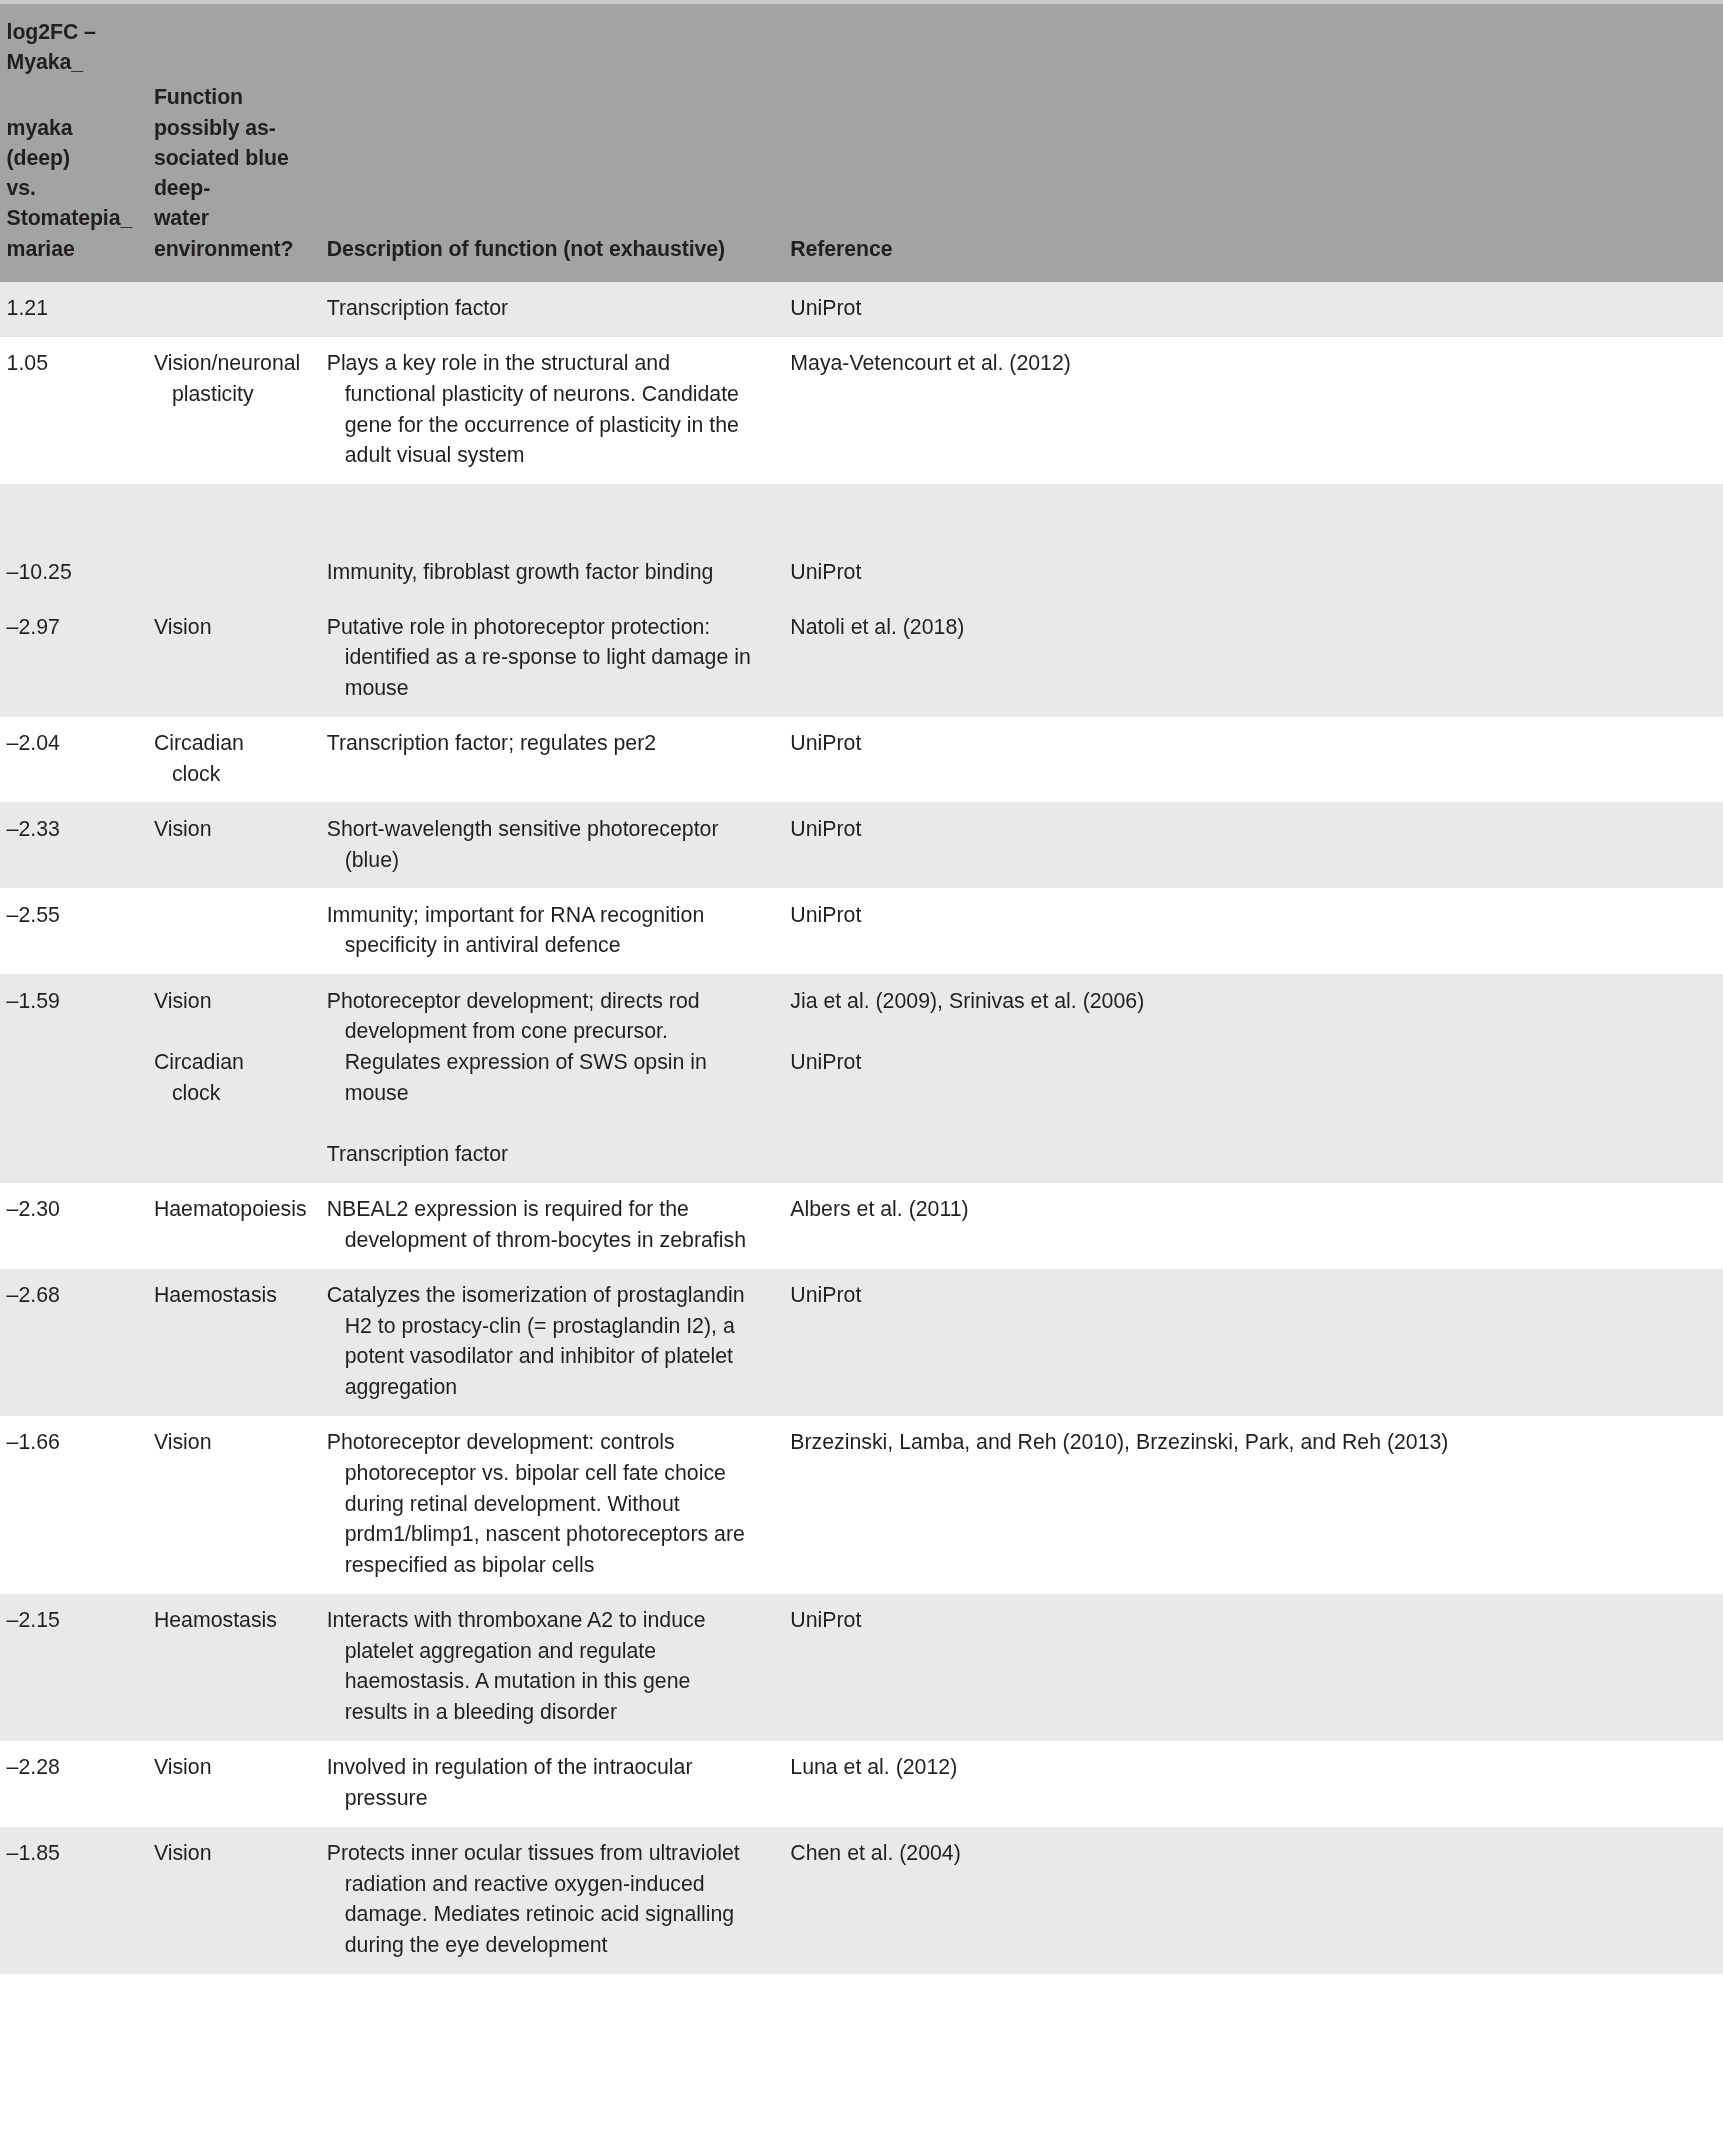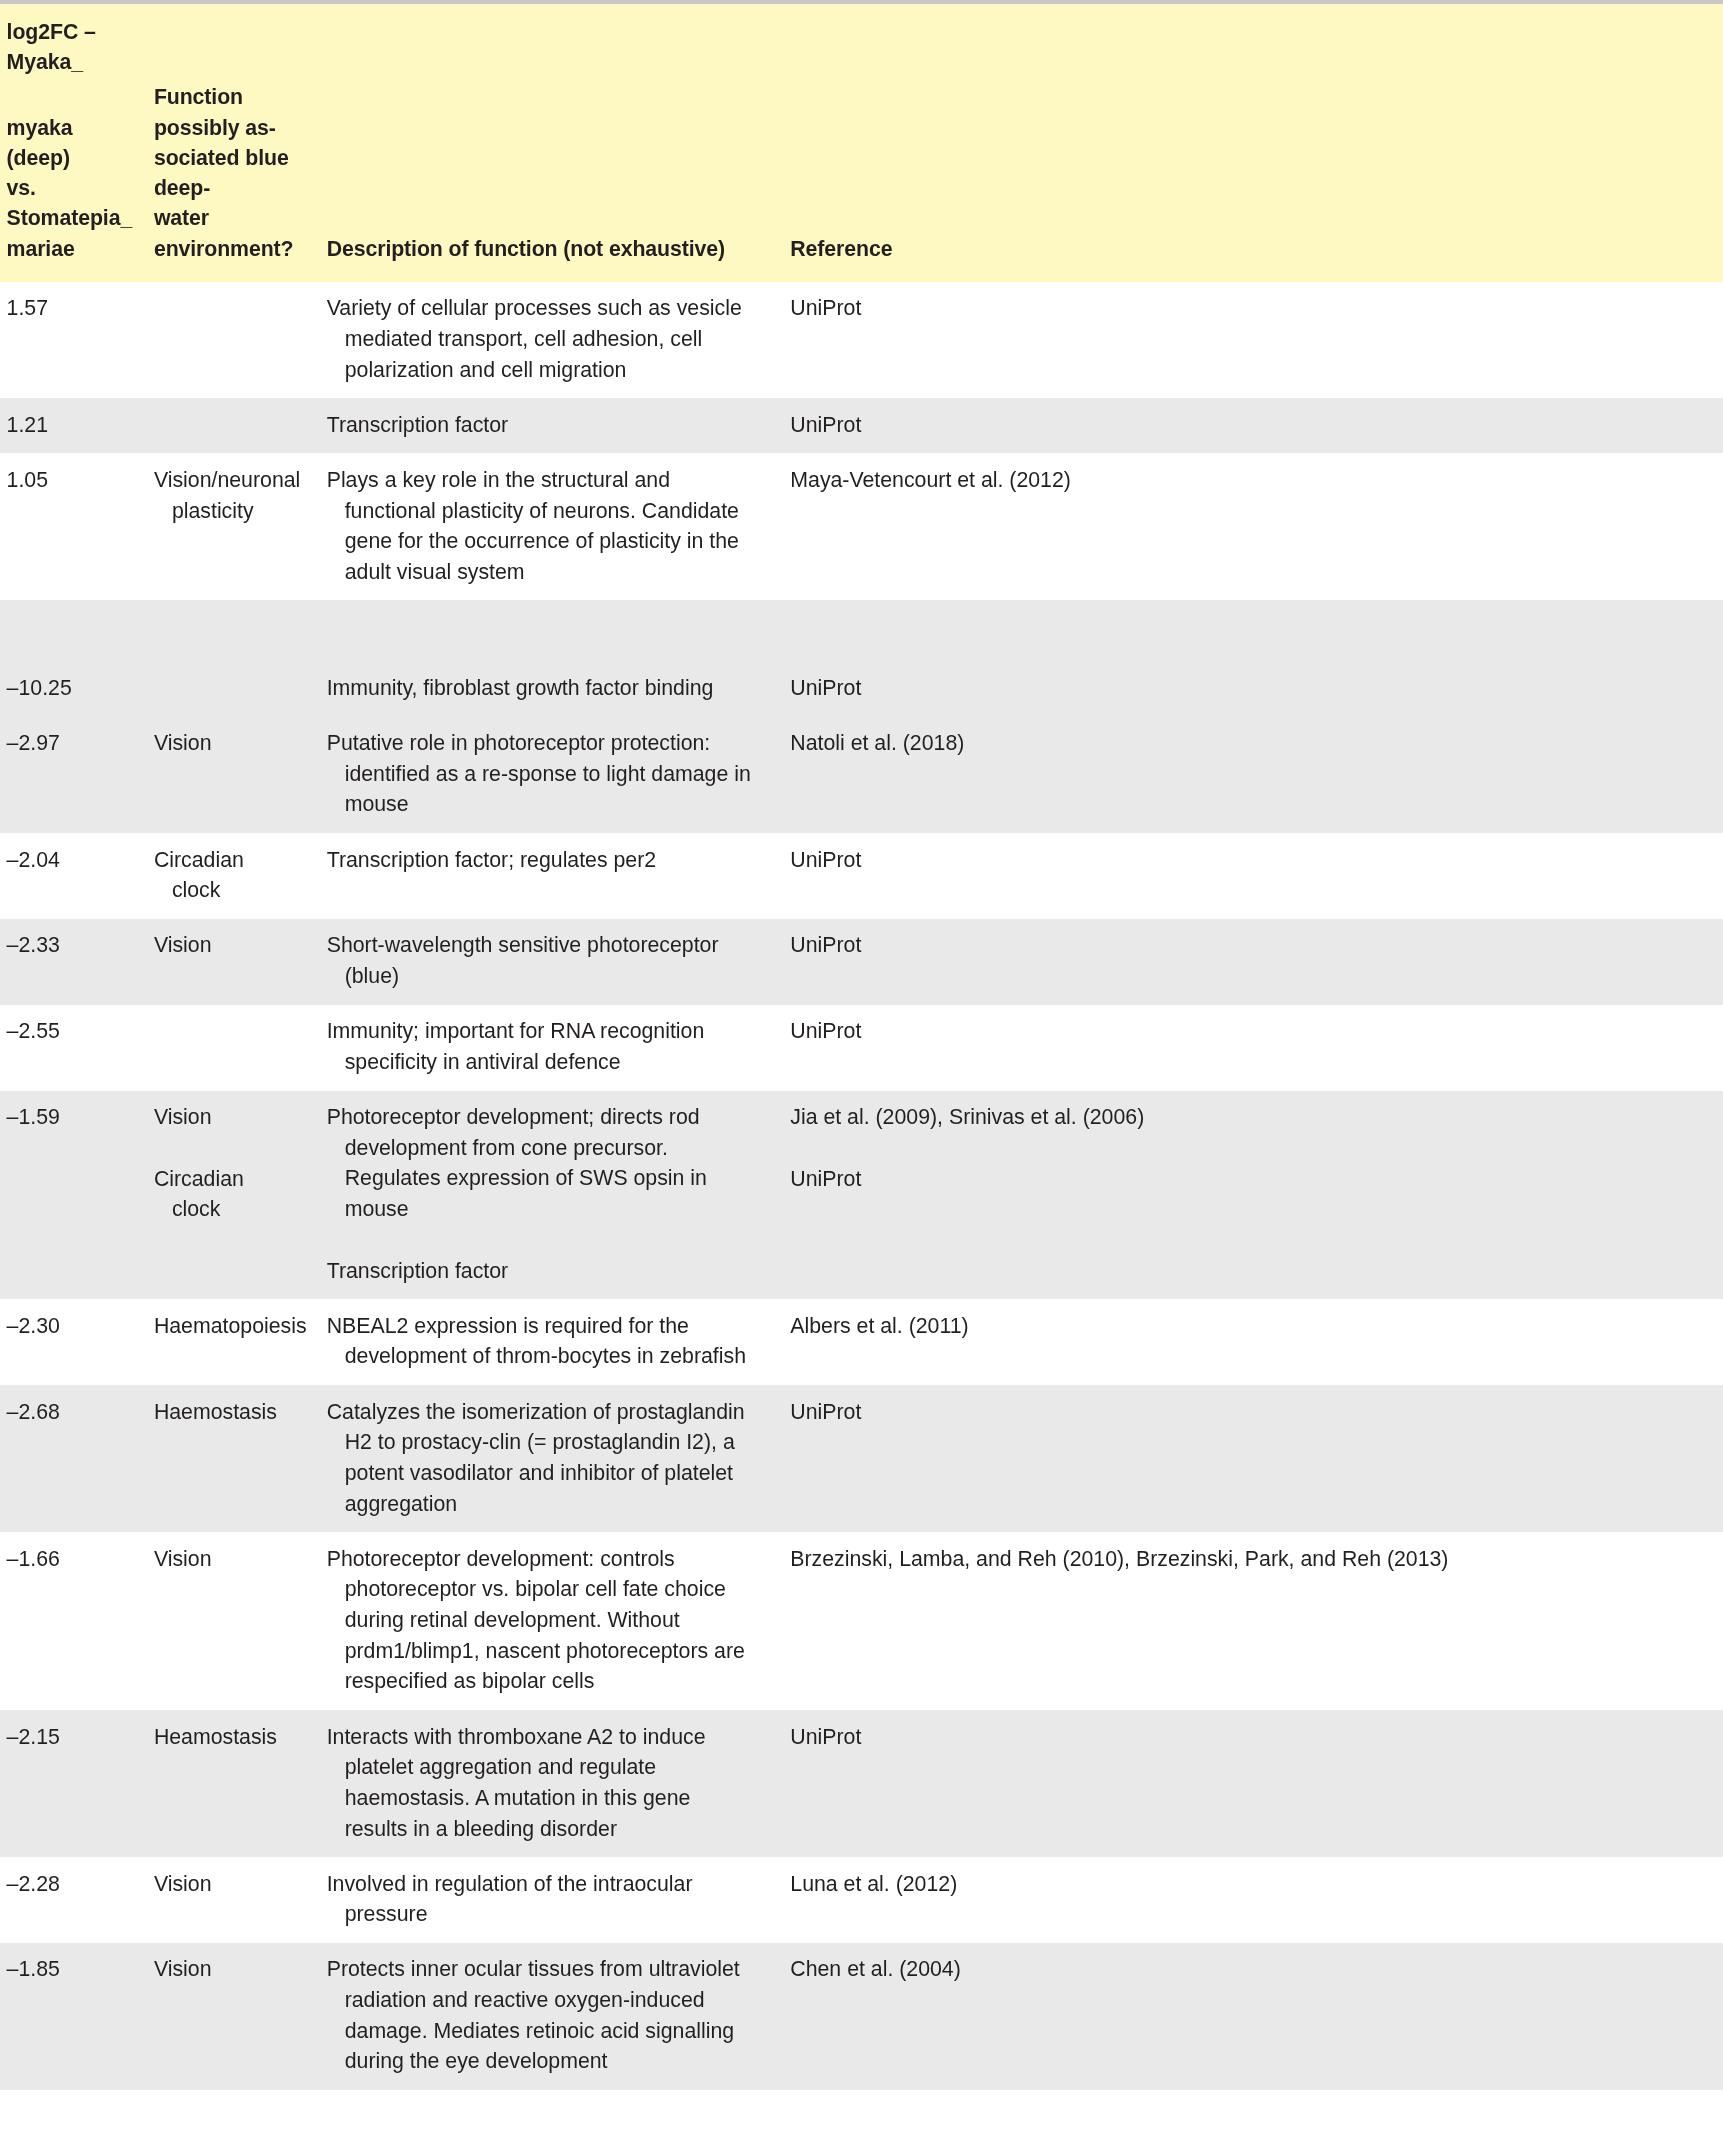--- a/index.html
+++ b/index.html
@@ -32,21 +32,21 @@
     table-layout: fixed;
   }
 
   
   col.c-value { width: 144px; }
   col.c-func  { width: 172px; }
   col.c-desc  { width: 462px; }
   col.c-ref   { width: 945px; }
 
   thead tr {
-    background: #fef9c3;
+    background: #a3a3a3;
   }
   thead th {
     font-size: 21.3px;
     font-weight: bold;
     line-height: 1.42;
     text-align: left;
     vertical-align: bottom;
     padding: 13px 14.8px 18px 0;
     box-sizing: border-box;
     letter-spacing: -0.1px;
@@ -132,34 +132,20 @@
           </th>
         <th class="th-desc">
             <span style="display: block;">Description of function (not exhaustive)</span>
           </th>
         <th class="th-ref">
             <span style="display: block;">Reference</span>
           </th>
       </tr>
     </thead>
     <tbody id="tbody">
-        <tr class="odd">
-          <td class="value">
-            <span class="blank">1.57</span>
-          </td>
-          <td class="func">
-            <span class="hang"></span>
-          </td>
-          <td class="desc">
-            <span class="hang">Variety of cellular processes such as vesicle mediated transport, cell adhesion, cell polarization and cell migration</span>
-          </td>
-          <td class="ref">
-            <span class="hang">UniProt</span>
-          </td>
-        </tr>
         <tr class="even">
           <td class="value">
             <span class="blank">1.21</span>
           </td>
           <td class="func">
             <span class="hang"></span>
           </td>
           <td class="desc">
             <span class="hang">Transcription factor</span>
           </td>

